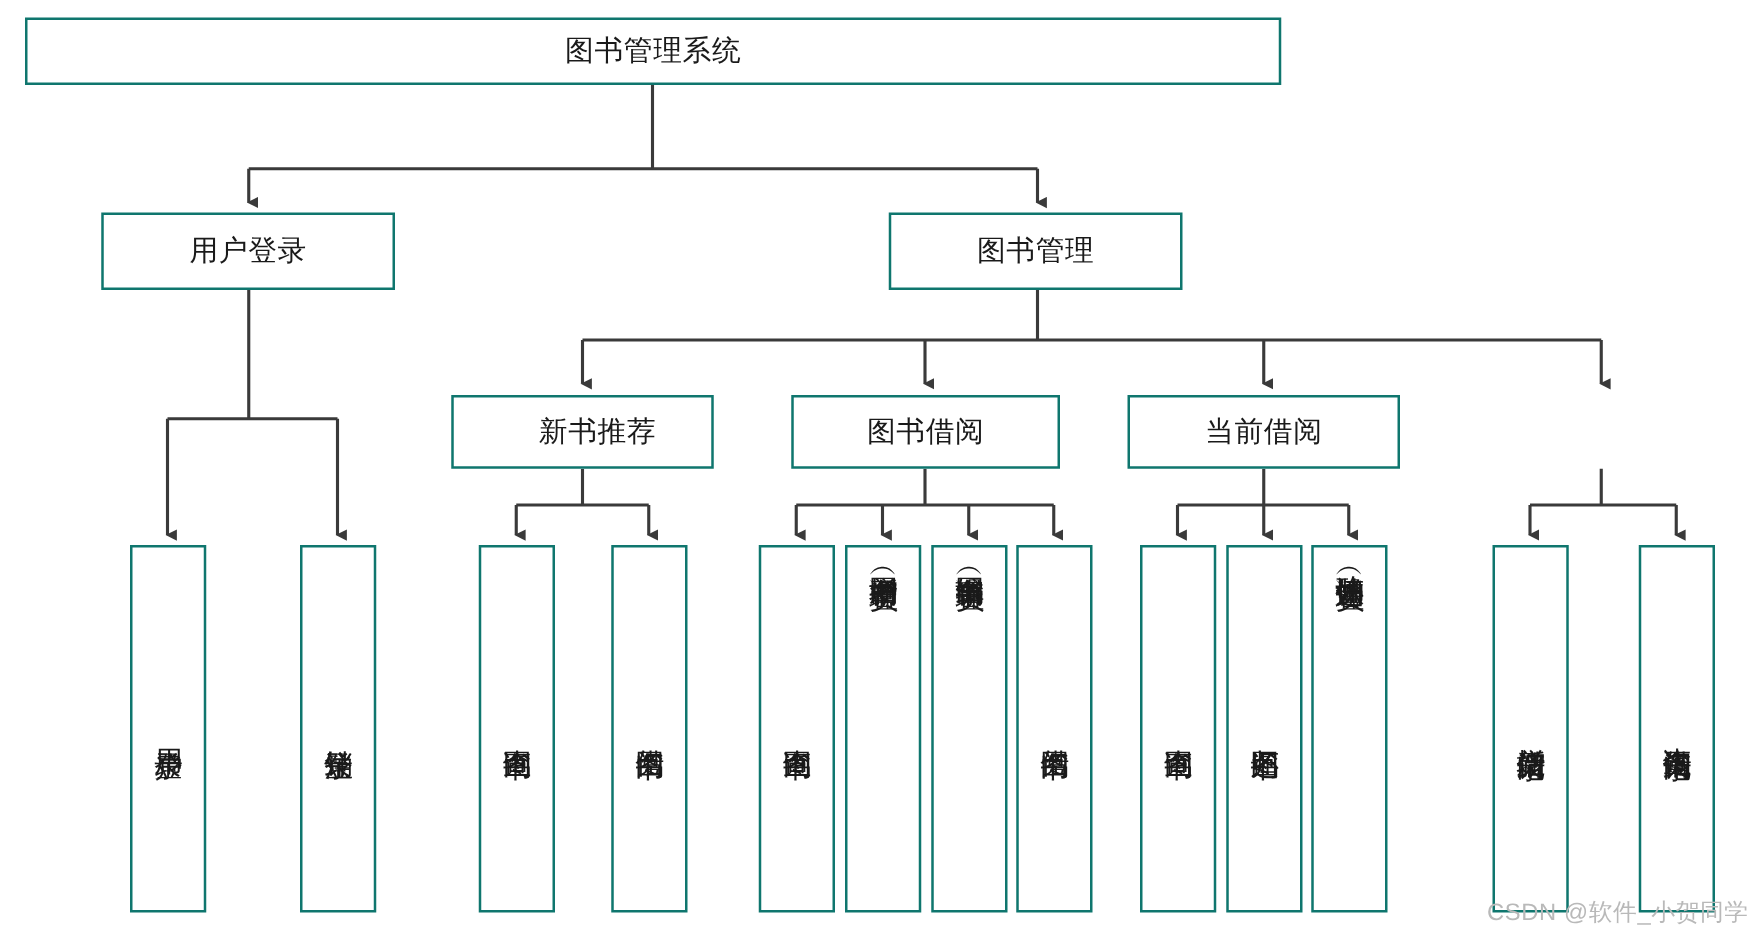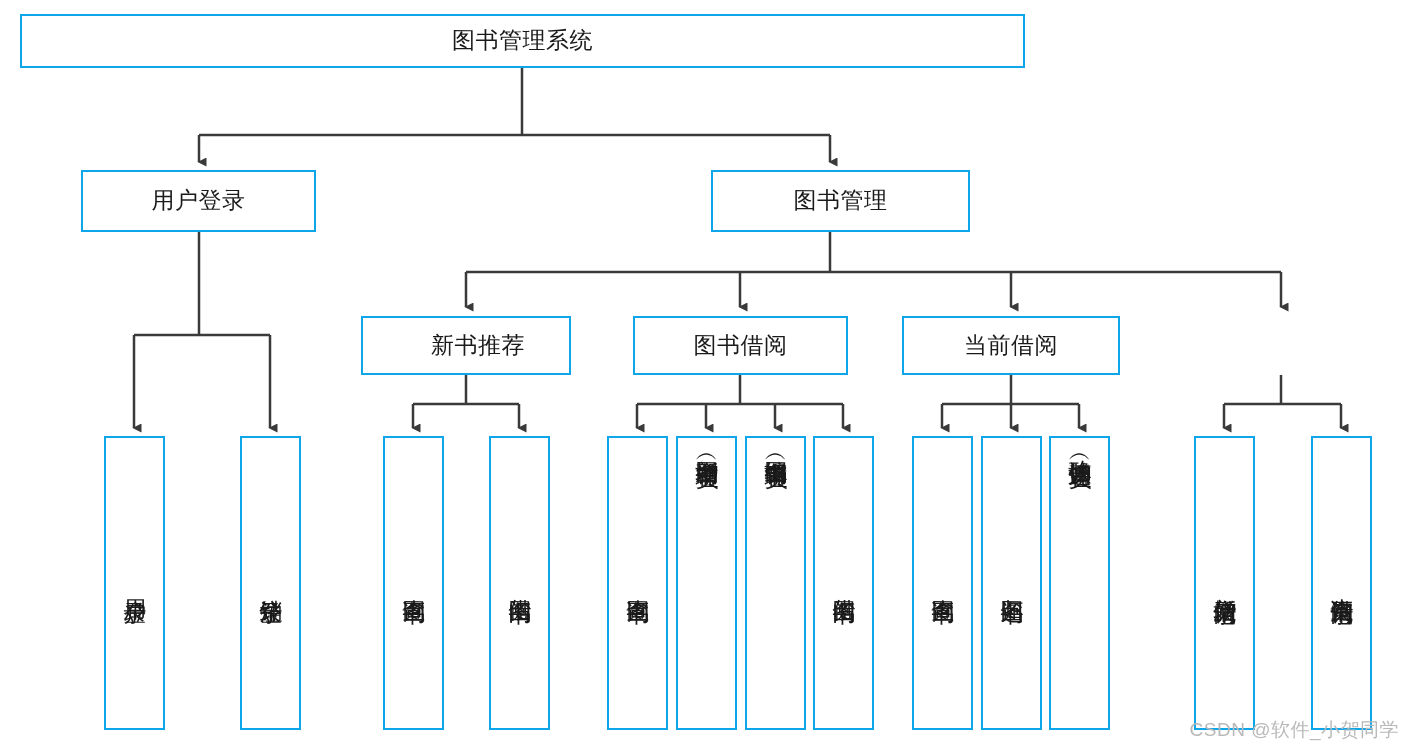--- a/index.html
+++ b/index.html
@@ -21,21 +21,21 @@
     position: absolute;
     left: 0;
     top: 0;
     width: 1405px;
     height: 747px;
   }
   .node {
     position: absolute;
     box-sizing: border-box;
     background: #ffffff;
-    border: 2px solid #0ea5e9;
+    border: 2px solid #0f766e;
     display: flex;
     align-items: center;
     justify-content: center;
     color: #1a1a1a;
   }
   .node .label {
     text-align: center;
     line-height: 1.02;
     letter-spacing: 0.5px;
   }
@@ -122,21 +122,21 @@
     </g>
   </svg>
 
   <div class="node horizontal" style="left:20px; top:14px; width:1005px; height:54px;">
     <span class="label">图书管理系统</span>
   </div>
 
   <div class="node horizontal" style="left:81px; top:170px; width:235px; height:62px;">
     <span class="label">用户登录</span>
   </div>
-  <div class="node horizontal" style="left:711px; top:170px; width:259px; height:62px;">
+  <div class="node horizontal" style="left:711px; top:170px; width:235px; height:62px;">
     <span class="label">图书管理</span>
   </div>
 
   <div class="node horizontal" style="left:361px; top:316px; width:210px; height:59px;padding-left:24px;">
     <span class="label">新书推荐</span>
   </div>
   <div class="node horizontal" style="left:633px; top:316px; width:215px; height:59px;">
     <span class="label">图书借阅</span>
   </div>
   <div class="node horizontal" style="left:902px; top:316px; width:218px; height:59px;">

